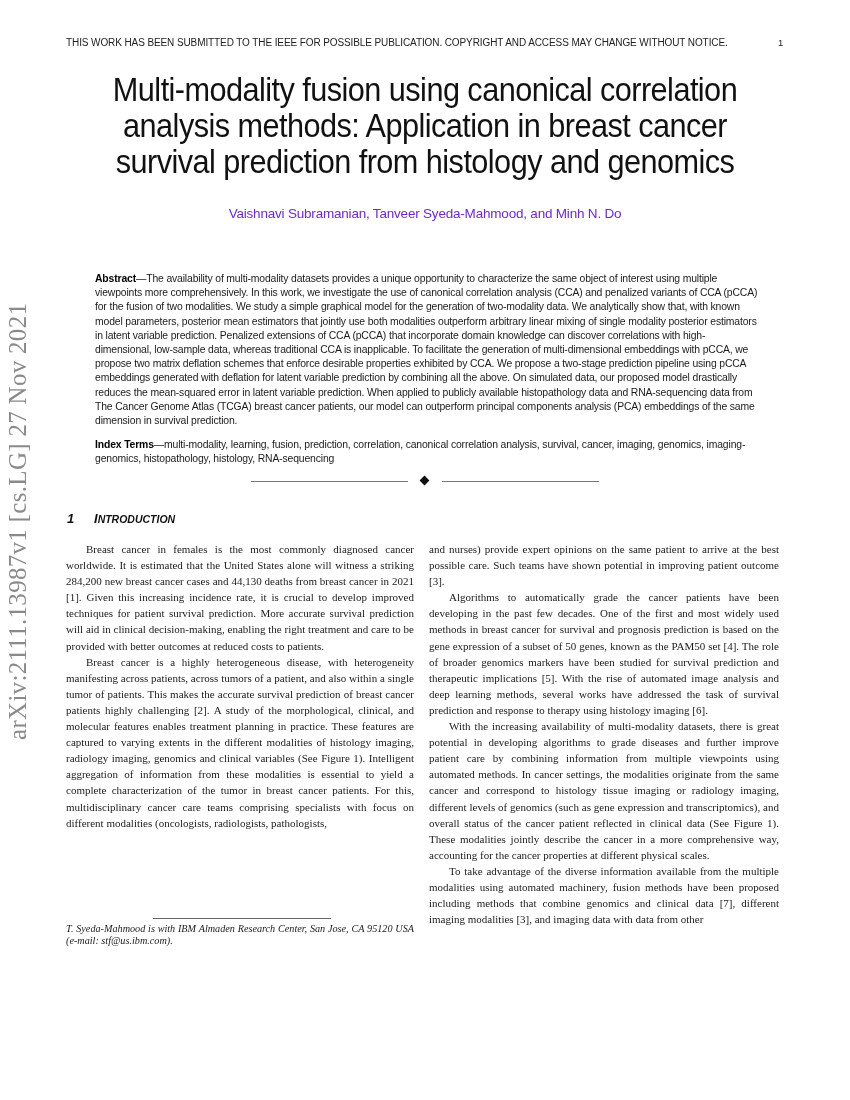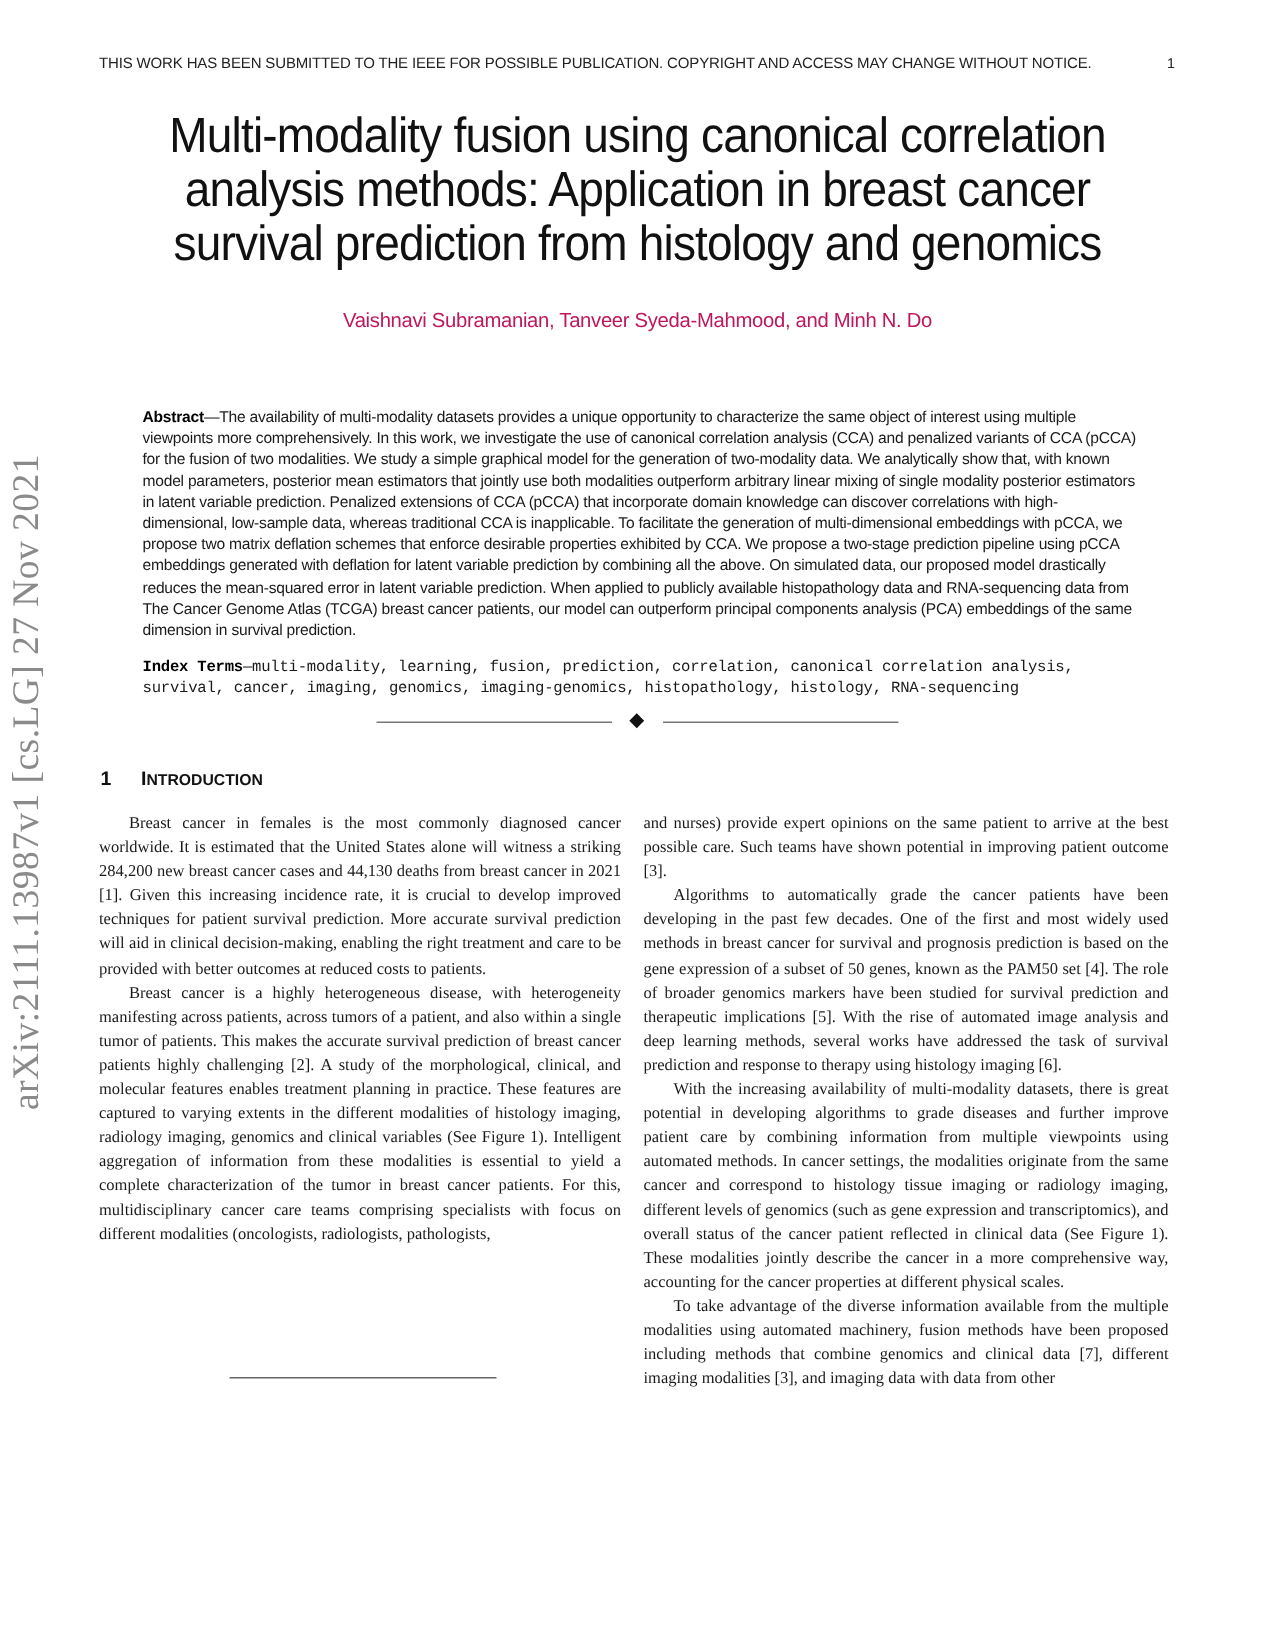--- a/index.html
+++ b/index.html
@@ -14,42 +14,42 @@
       position: absolute; left: 4px; top: 740px; transform-origin: 0 0; transform: rotate(-90deg);
       font-family: "Liberation Serif", serif; font-size: 25px; color: #8a8a8a; white-space: nowrap; letter-spacing: 0.3px;
     }
     .title {
       position: absolute; top: 72px; left: 40px; width: 770px; text-align: center;
       font-family: "Liberation Sans", sans-serif; font-size: 33px; line-height: 36px; color: #111;
       letter-spacing: -0.6px; transform: scaleX(0.93); transform-origin: center top;
     }
     .authors {
       position: absolute; top: 206px; left: 0; width: 850px; text-align: center;
-      font-family: "Liberation Sans", sans-serif; font-size: 13.5px; color: #be185d; letter-spacing: -0.2px;
+      font-family: "Liberation Sans", sans-serif; font-size: 13.5px; color: #6d28d9; letter-spacing: -0.2px;
     }
     .abstract {
       position: absolute; top: 250px; left: 95px; width: 666px;
       font-family: "Liberation Sans", sans-serif; font-size: 10.4px; line-height: 14.2px; color: #1a1a1a;
       text-align: left; letter-spacing: -0.15px; margin-top: 22px;
     }
     .abstract b, .index-terms b { font-weight: bold; color: #000; }
     .index-terms {
       position: absolute; top: 438px; left: 95px; width: 666px;
-      font-family: Liberation Mono, monospace; font-size: 10.4px; line-height: 14.2px; color: #1a1a1a; letter-spacing: -0.15px;
+      font-family: Liberation Sans, sans-serif; font-size: 10.4px; line-height: 14.2px; color: #1a1a1a; letter-spacing: -0.15px;
     }
     .sep-line { position: absolute; top: 481px; height: 1px; background: #777; }
     .sep-left { left: 251px; width: 157px; }
     .sep-right { left: 442px; width: 157px; }
     .sep-diamond {
       position: absolute; top: 477px; left: 421px; width: 7px; height: 7px; background: #111;
       transform: rotate(45deg);
     }
     .section-heading {
       position: absolute; top: 511px; left: 67px;
-      font-family: "Liberation Sans", sans-serif; font-weight: bold; font-size: 13px; color: #111;
+      font-family: "Liberation Sans", sans-serif; font-weight: bold; font-size: 13px; color: #111; font-style: italic;
     }
     .section-heading .num { display: inline-block; width: 27px; }
     .section-heading .big { font-size: 13px; }
     .section-heading .small { font-size: 10.5px; }
     .col {
       position: absolute; width: 348px;
       font-family: "Liberation Serif", serif; font-size: 11px; line-height: 16.1px; color: #1a1a1a;
       text-align: justify; hyphens: manual;
     }
     .col p { margin: 0; text-indent: 20px; }
@@ -103,13 +103,14 @@
 
 <div class="col col-right">
   <p class="noindent">and nurses) provide expert opinions on the same patient to arrive at the best possible care. Such teams have shown potential in improving patient outcome [3].</p>
   <p>Algorithms to automatically grade the cancer patients have been developing in the past few decades. One of the first and most widely used methods in breast cancer for survival and prognosis prediction is based on the gene expression of a subset of 50 genes, known as the PAM50 set [4]. The role of broader genomics markers have been studied for survival prediction and therapeutic implica­tions [5]. With the rise of automated image analysis and deep learning methods, several works have addressed the task of survival prediction and response to therapy using histology imaging [6].</p>
   <p>With the increasing availability of multi-modality datasets, there is great potential in developing algorithms to grade diseases and further improve patient care by combin­ing information from multiple viewpoints using automated methods. In cancer settings, the modalities originate from the same cancer and correspond to histology tissue imaging or radiology imaging, different levels of genomics (such as gene expression and transcriptomics), and overall status of the cancer patient reflected in clinical data (See Figure 1). These modalities jointly describe the cancer in a more comprehensive way, accounting for the cancer properties at different physical scales.</p>
   <p>To take advantage of the diverse information available from the multiple modalities using automated machinery, fusion methods have been proposed including methods that combine genomics and clinical data [7], different imaging modalities [3], and imaging data with data from other</p>
 </div>
 
 <div class="fn-rule"></div>
 <div class="footnotes">
+  <p>T. Syeda-Mahmood is with IBM Almaden Research Center, San Jose, CA 95120 USA (e-mail: stf@us.ibm.com).</p>
 </div>
 
 </body></html>

